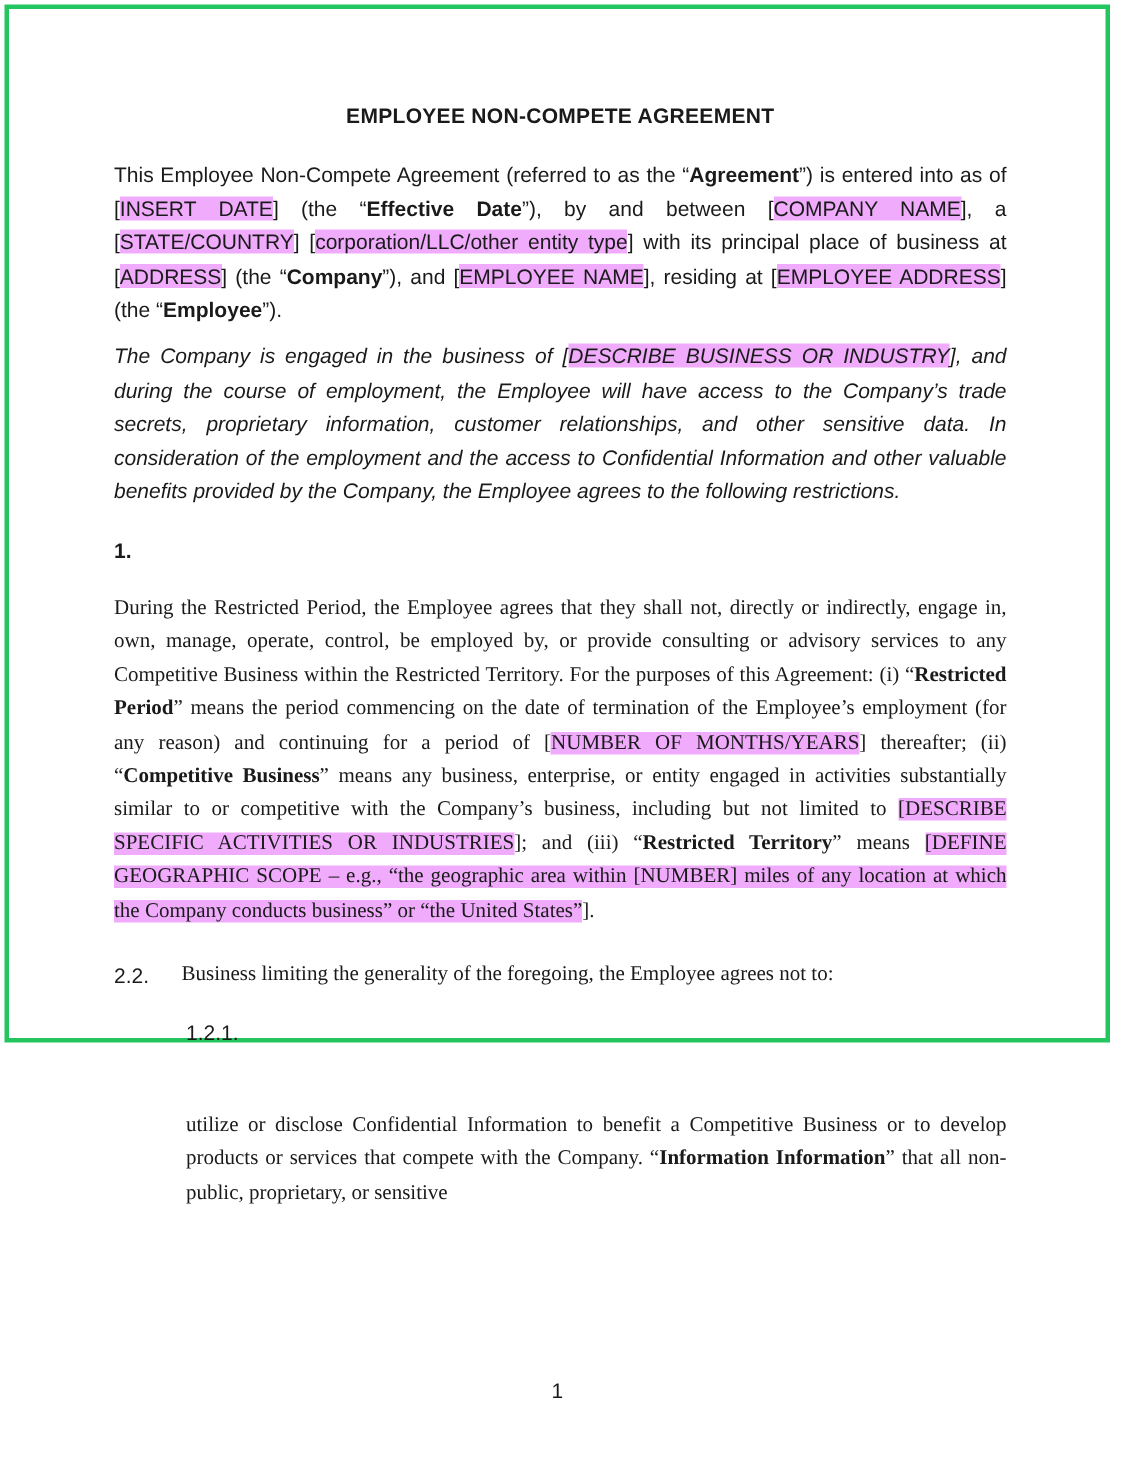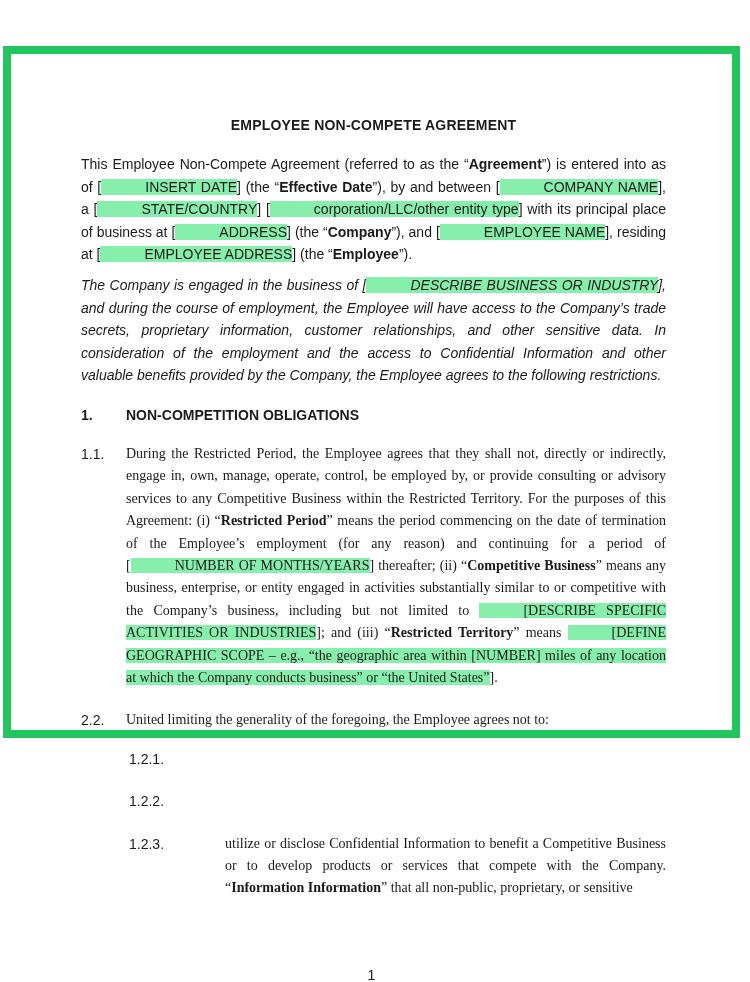--- a/index.html
+++ b/index.html
@@ -15,23 +15,22 @@
     font-family: "Liberation Sans", "DejaVu Sans", sans-serif;
     color: #1a1a1a;
     overflow: hidden;
   }
   .frame {
     position: absolute;
     left: 3px;
     top: 3px;
     width: 737px;
     height: 692px;
-    border: 8px solid #22c55e;
+    border: 3px solid #22c55e;
     box-sizing: border-box;
-    margin-top: 43px;
   }
   .content {
     position: absolute;
     left: 70px;
     right: 66px;
     top: 60px;
     font-size: 14px;
     line-height: 22.4px;
   }
   .title {
@@ -53,30 +52,29 @@
     font-weight: bold;
     margin-bottom: 16px;
   }
   .clause {
     display: flex;
     margin-bottom: 16px;
   }
   .clause.gap-lg { margin-bottom: 20px; }
   .clause .num { flex: 0 0 45px; }
   .heading .num { flex: 0 0 45px; }
-  .clause.l2 { padding-left: 48px; gap: 24px; }
+  .clause.l2 { padding-left: 48px; }
   .clause.l2 .num { flex: 0 0 72px; }
   .clause .body {
     flex: 1;
     text-align: justify;
     font-family: Liberation Serif, serif;
   }
   .hl {
-    background: #86efac;
-    padding-left: 44px;
+    background: #f0abfc;
   }
   .b {
     font-weight: bold;
   }
   .page-num {
     position: absolute;
     left: 0;
     right: 0;
     top: 913px;
     text-align: center;
@@ -91,43 +89,39 @@
     <div class="content">
 
       <div class="title">EMPLOYEE NON-COMPETE AGREEMENT</div>
 
       <div class="para"><span>This Employee Non-Compete Agreement (referred to as the “</span><span class="b">Agreement</span><span>”) is entered into as of [</span><span class="hl">INSERT DATE</span><span>] (the “</span><span class="b">Effective Date</span><span>”), by and between [</span><span class="hl">COMPANY NAME</span><span>], a [</span><span class="hl">STATE/COUNTRY</span><span>] [</span><span class="hl">corporation/LLC/other entity type</span><span>] with its principal place of business at [</span><span class="hl">ADDRESS</span><span>] (the “</span><span class="b">Company</span><span>”), and [</span><span class="hl">EMPLOYEE NAME</span><span>], residing at [</span><span class="hl">EMPLOYEE ADDRESS</span><span>] (the “</span><span class="b">Employee</span><span>”).</span></div>
 
       <div class="para space-after"><span>The Company is engaged in the business of [</span><span class="hl">DESCRIBE BUSINESS OR INDUSTRY</span><span>], and during the course of employment, the Employee will have access to the Company’s trade secrets, proprietary information, customer relationships, and other sensitive data. In consideration of the employment and the access to Confidential Information and other valuable benefits provided by the Company, the Employee agrees to the following restrictions.</span></div>
 
       <div class="heading">
         <span class="num">1.</span>
-        <span>NON-COMPETITION OBLIGATIONS</span>
       </div>
 
       <div class="clause gap-lg">
-        <span class="num">1.1.</span>
         <span class="body"><span>During the Restricted Period, the Employee agrees that they shall not, directly or indirectly, engage in, own, manage, operate, control, be employed by, or provide consulting or advisory services to any Competitive Business within the Restricted Territory. For the purposes of this Agreement: (i) “</span><span class="b">Restricted Period</span><span>” means the period commencing on the date of termination of the Employee’s employment (for any reason) and continuing for a period of [</span><span class="hl">NUMBER OF MONTHS/YEARS</span><span>] thereafter; (ii) “</span><span class="b">Competitive Business</span><span>” means any business, enterprise, or entity engaged in activities substantially similar to or competitive with the Company’s business, including but not limited to </span><span class="hl">[DESCRIBE SPECIFIC ACTIVITIES OR INDUSTRIES</span><span>]; and (iii) “</span><span class="b">Restricted Territory</span><span>” means </span><span class="hl">[DEFINE GEOGRAPHIC SCOPE – e.g., “the geographic area within [NUMBER] miles of any location at which the Company conducts business” or “the United States”</span><span>].</span></span>
       </div>
 
       <div class="clause">
         <span class="num">2.2.</span>
-        <span class="body"><span>United limiting the generality of the foregoing, the Employee agrees not to:</span></span>
+        <span class="body"><span>Business limiting the generality of the foregoing, the Employee agrees not to:</span></span>
       </div>
 
       <div class="clause l2 gap-lg">
         <span class="num">1.2.1.</span>
       </div>
 
       <div class="clause l2 gap-lg">
-        <span class="num">1.2.2.</span>
       </div>
 
       <div class="clause l2">
-        <span class="num">1.2.3.</span>
         <span class="body"><span>utilize or disclose Confidential Information to benefit a Competitive Business or to develop products or services that compete with the Company. “</span><span class="b">Information Information</span><span>” that all non-public, proprietary, or sensitive</span></span>
       </div>
 
     </div>
 
     <div class="page-num">1</div>
   </div>
 </div>
 
 </body></html>

